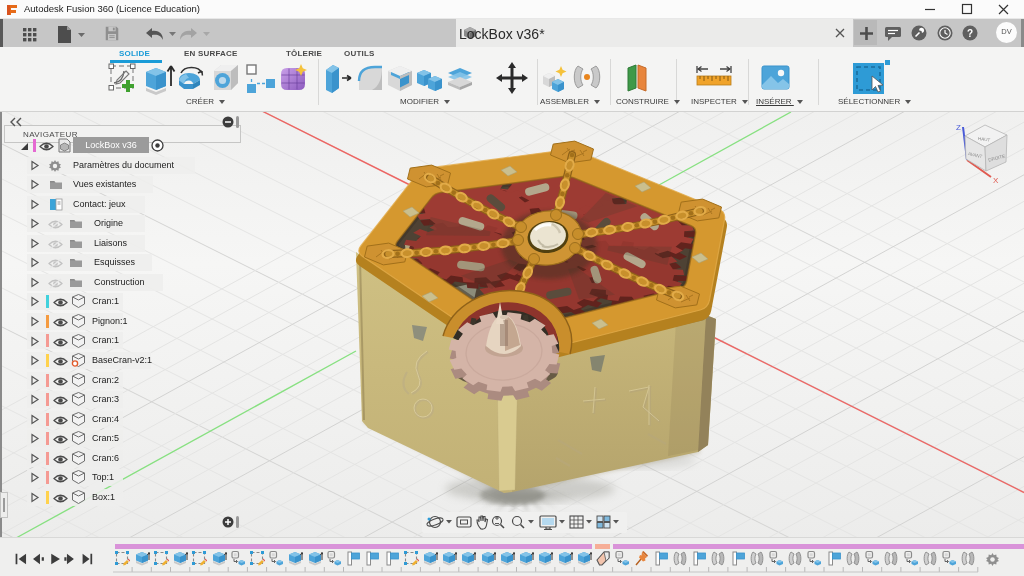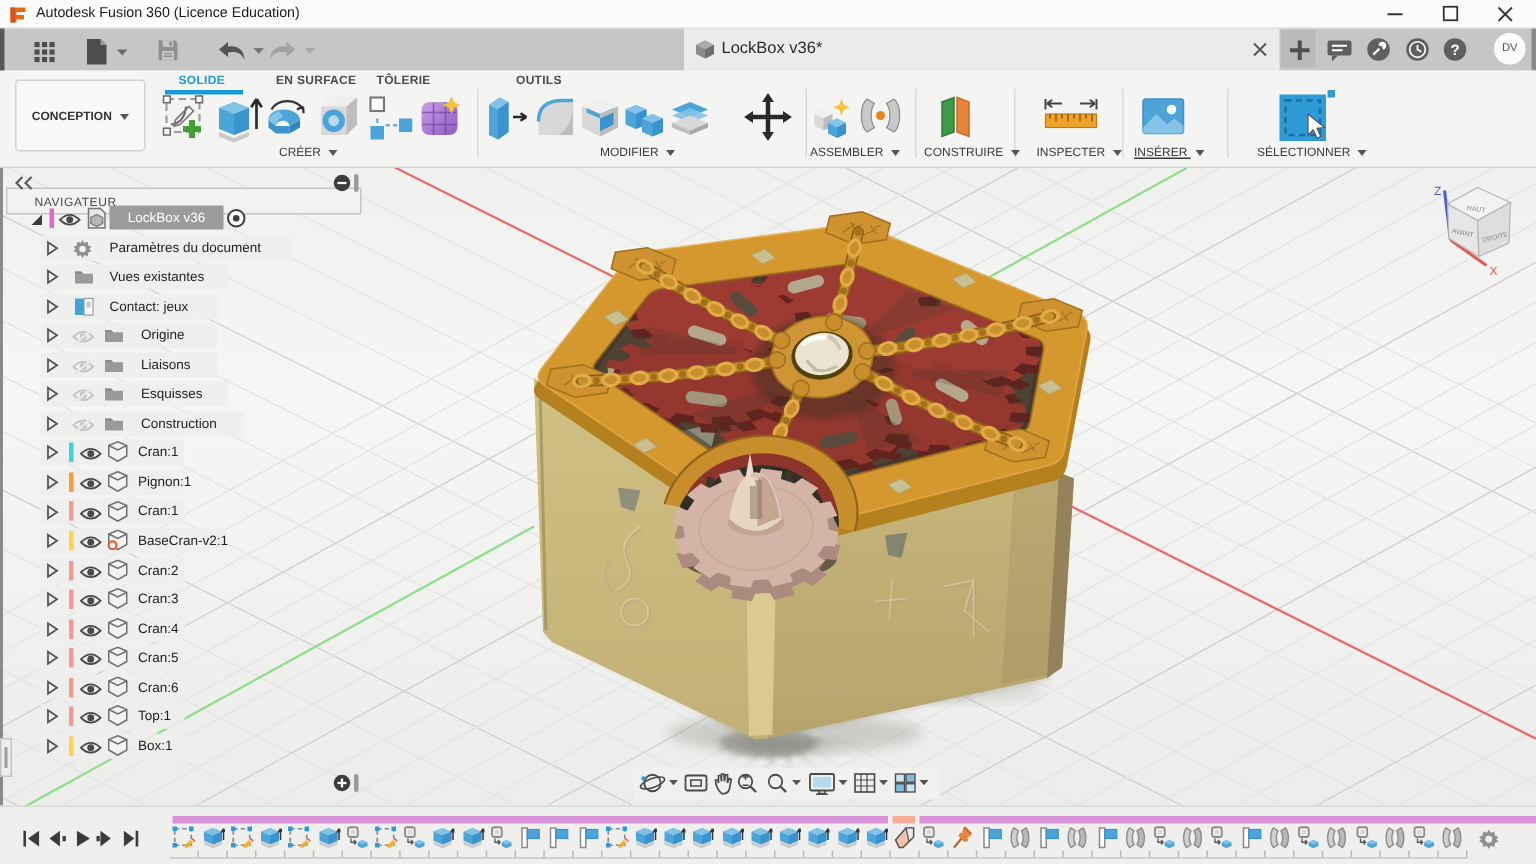--- a/index.html
+++ b/index.html
@@ -391,21 +391,21 @@
       <path d="M29,6 l3.5,4 l3.5,-4 Z" fill="#777"></path>
       <path d="M57,7 L51,2 L51,5 C43,4 40,9 40,14 C42,9 46,8 51,9 L51,12 Z" fill="#a3a3a3"></path>
       <path d="M63,6 l3.5,4 l3.5,-4 Z" fill="#a8a8a8"></path>
     </svg>
     <div class="abs" style="left:456px;top:19px;width:397px;height:28px;background:#ebebea;"></div>
     <svg class="abs" style="left:463px;top:26px" width="14" height="14" viewBox="0 0 14 14">
       <polygon points="7,1 13,4 13,10 7,13 1,10 1,4" fill="#8a8a8a"></polygon>
       <polygon points="7,1 13,4 7,7 1,4" fill="#aaa"></polygon>
       <polygon points="7,7 13,4 13,10 7,13" fill="#6e6e6e"></polygon>
     </svg>
-    <div class="abs" style="left:481px;top:26px;font-size:11px;color:#2a2a2a;">LockBox v36*</div>
+    <div class="abs" style="left:459px;top:26px;font-size:14px;color:#2a2a2a;">LockBox v36*</div>
     <svg class="abs" style="left:834px;top:27px" width="12" height="12" viewBox="0 0 12 12">
       <path d="M2,2 l8,8 m0,-8 l-8,8" stroke="#555" stroke-width="1.3"></path>
     </svg>
     <div class="abs" style="left:854px;top:20px;width:23px;height:25px;background:#b9b9b9;"></div>
     <svg class="abs" style="left:859px;top:26px" width="15" height="15" viewBox="0 0 15 15">
       <path d="M7.5,1 L7.5,14 M1,7.5 L14,7.5" stroke="#4d4d4d" stroke-width="2.6"></path>
     </svg>
     <svg class="abs" style="left:884px;top:25px" width="18" height="17" viewBox="0 0 18 17">
       <rect x="1" y="2" width="16" height="10" rx="1.5" fill="#5f5f5f"></rect>
       <path d="M4,12 L4,16 L8,12 Z" fill="#5f5f5f"></path>
@@ -422,25 +422,24 @@
       <circle cx="8" cy="8" r="5.2" fill="none" stroke="#fff" stroke-width="1.1"></circle>
       <path d="M8,5 L8,8 L10.5,9.5" stroke="#fff" stroke-width="1.2" fill="none"></path>
     </svg>
     <svg class="abs" style="left:962px;top:25px" width="16" height="16" viewBox="0 0 16 16">
       <circle cx="8" cy="8" r="7.5" fill="#5f5f5f"></circle>
       <text x="8" y="11.5" text-anchor="middle" font-size="10" font-weight="bold" fill="#fff" font-family="Liberation Sans">?</text>
     </svg>
     <div class="abs" style="left:996px;top:22px;width:21px;height:21px;border-radius:50%;background:#fcfcfc;"></div>
     <div class="abs" style="left:996px;top:27px;width:21px;text-align:center;font-size:7.5px;font-weight:normal;color:#555;">DV</div>
     <div class="abs" id="ribbon"></div>
-    <div class="abs" style="left:10px;top:53px;width:87px;height:48px;background:#f8f8f7;border:1px solid #d2d2d1;border-radius:3px;text-align:center;line-height:48px;font-size:8px;font-weight:bold;color:#333;">CONCEPTION <span class="caret"></span></div>
     <div class="rtab abs" style="left:119px;top:49px;color:#1a9bd7;">SOLIDE</div>
     <div class="abs" style="left:110px;top:60px;width:52px;height:3px;background:#1a9bd7;"></div>
     <div class="rtab abs" style="left:184px;top:49px;">EN SURFACE</div>
-    <div class="rtab abs" style="left:251px;top:49px;">TÔLERIE</div>
+    <div class="rtab abs" style="left:286px;top:49px;">TÔLERIE</div>
     <div class="rtab abs" style="left:344px;top:49px;">OUTILS</div>
     <div class="sep abs" style="left:318px;"></div>
     <div class="sep abs" style="left:537px;"></div>
     <div class="sep abs" style="left:610px;"></div>
     <div class="sep abs" style="left:676px;"></div>
     <div class="sep abs" style="left:748px;"></div>
     <div class="sep abs" style="left:818px;"></div>
     <div class="grplabel abs" style="left:186px;top:97px;">CRÉER <span class="caret"></span></div>
     <div class="grplabel abs" style="left:400px;top:97px;">MODIFIER <span class="caret"></span></div>
     <div class="grplabel abs" style="left:540px;top:97px;">ASSEMBLER <span class="caret"></span></div>

